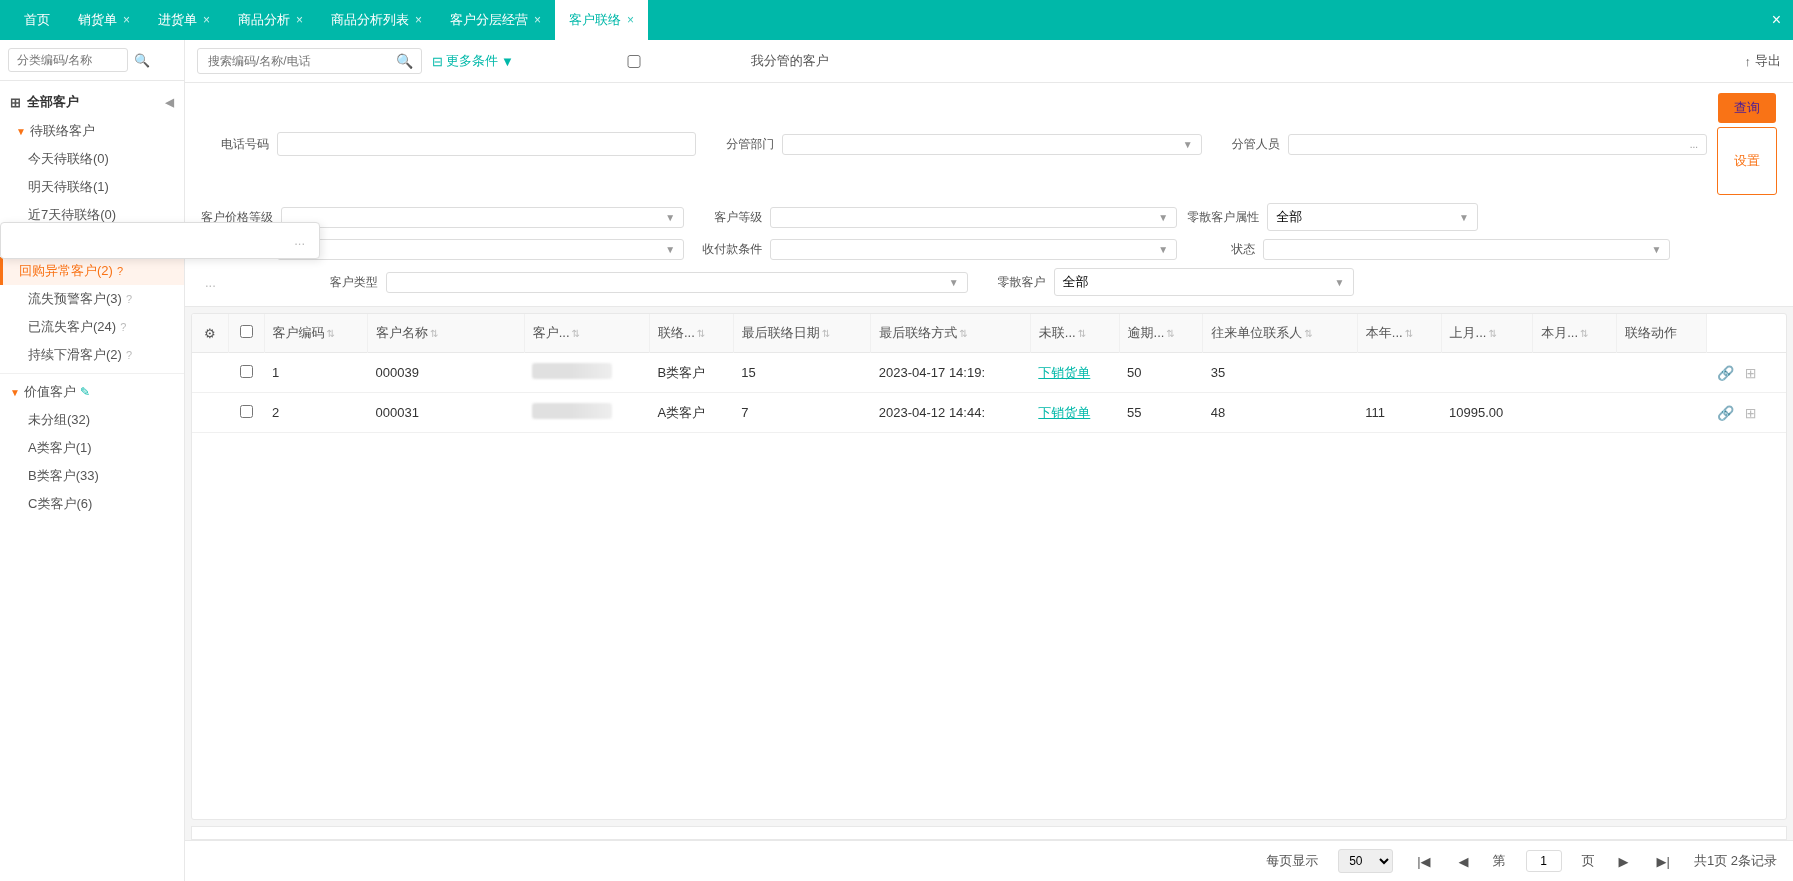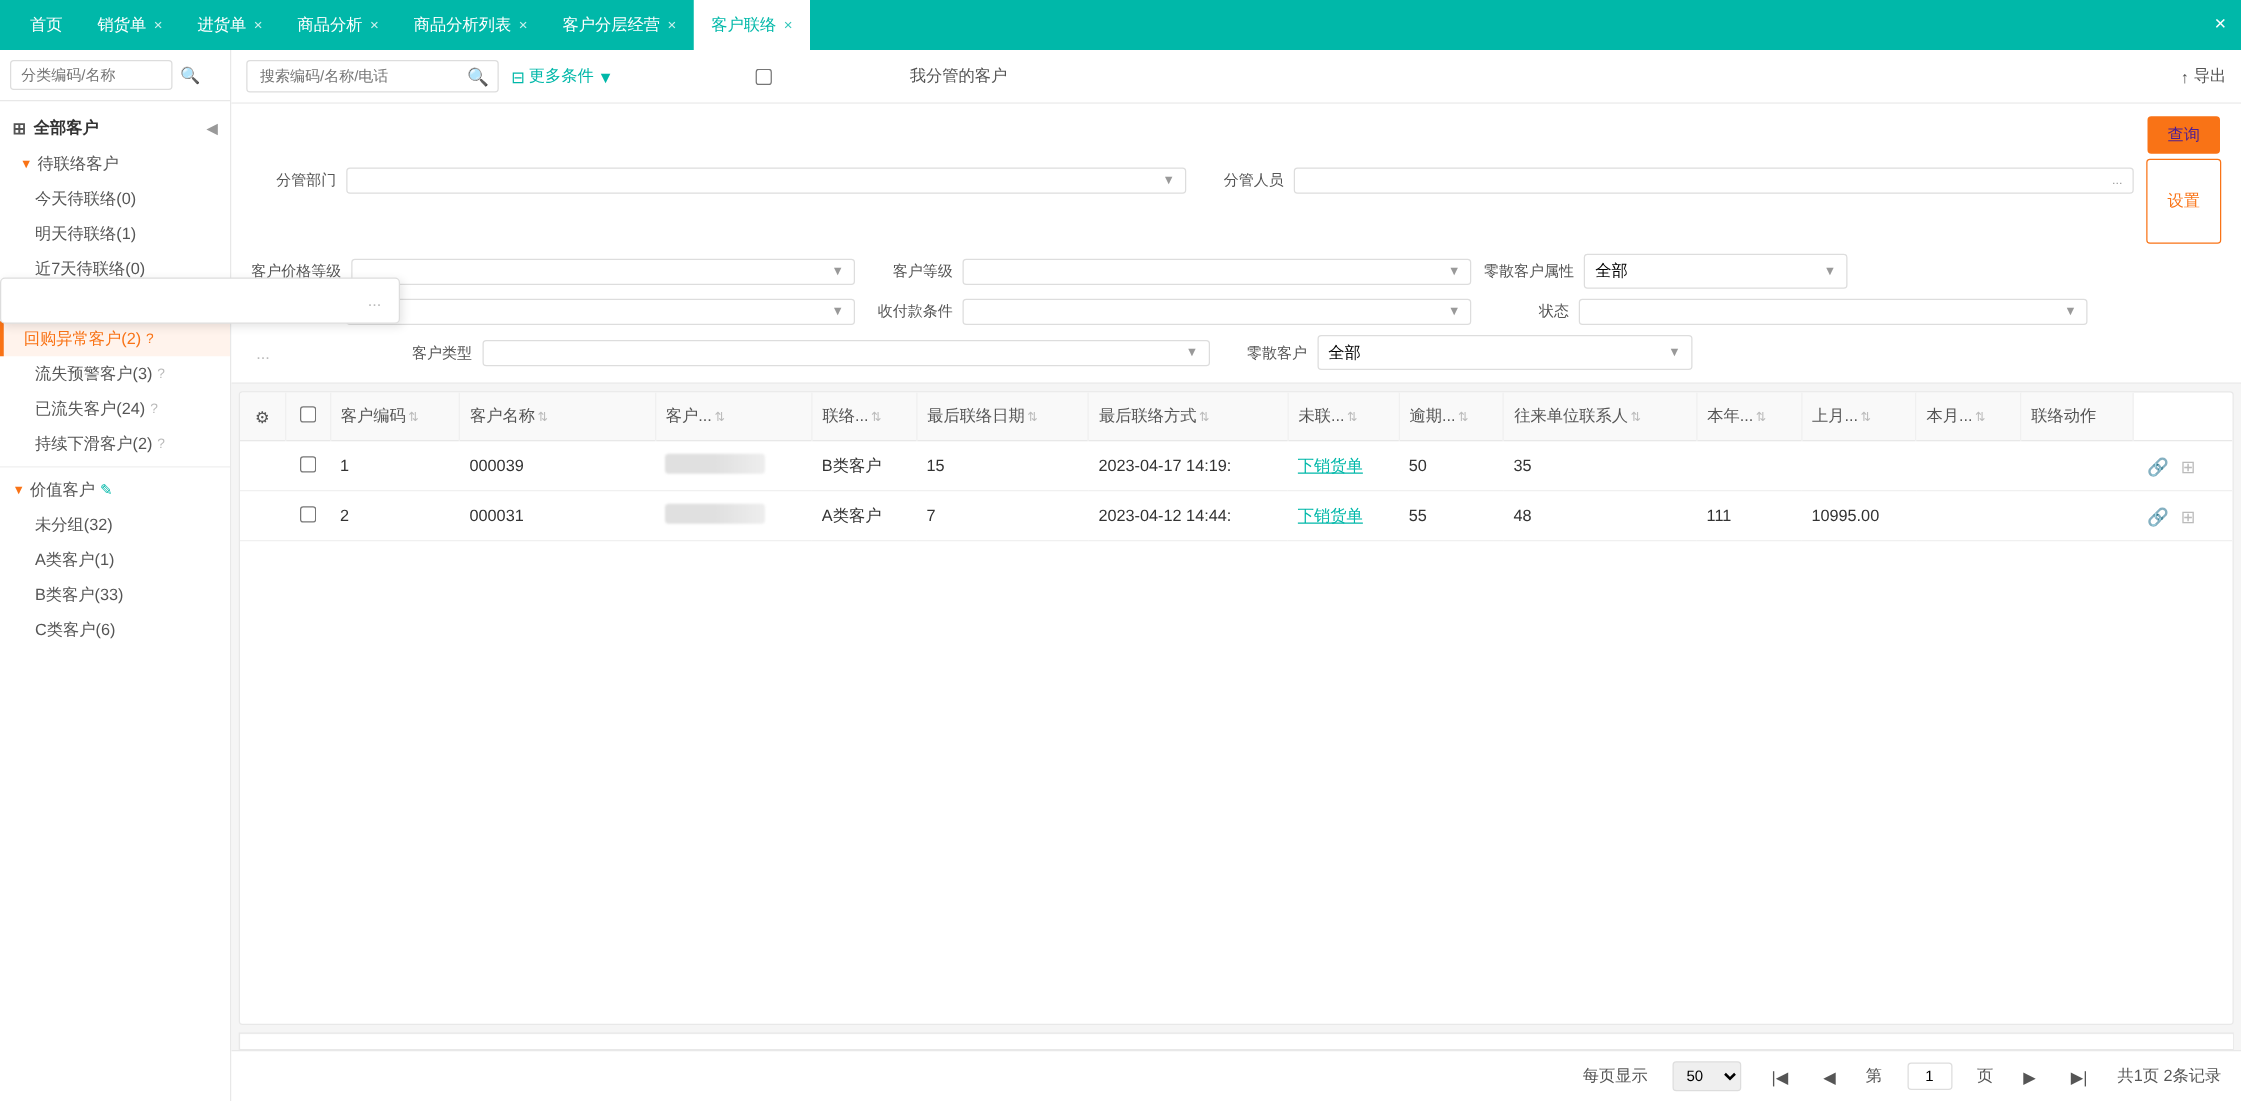--- a/index.html
+++ b/index.html
@@ -62,21 +62,21 @@
     .sidebar-search {
       padding: 8px;
       border-bottom: 1px solid #e8e8e8;
       display: flex;
       align-items: center;
     }
     .sidebar-search input {
       border: 1px solid #ddd;
       border-radius: 3px;
       padding: 4px 8px;
-      width: 130px;
+      width: 120px;
       font-size: 12px;
       outline: none;
     }
     .sidebar-search .search-icon {
       margin-left: 6px;
       color: #999;
       cursor: pointer;
     }
     .sidebar-content { flex: 1; overflow-y: auto; padding: 6px 0; }
     .sidebar-section-header {
@@ -480,41 +480,45 @@
   </div>
 
   <div class="tooltip-box">
     <span style="float:right; color:#bbb; cursor:pointer;">...</span>
   </div>
 
   <div class="content-area">
 
     <div class="filter-bar">
       <div style="position:relative; display:flex; align-items:center;">
-        <input type="text" style="width: 202px; border: 1px solid rgb(221, 221, 221); border-radius: 3px; padding: 5px 28px 5px 10px; font-size: 12px; outline: none;" placeholder="搜索编码/名称/电话">
+        <input type="text" style="width: 225px; border: 1px solid rgb(221, 221, 221); border-radius: 3px; padding: 5px 28px 5px 10px; font-size: 12px; outline: none;" placeholder="搜索编码/名称/电话">
         <span style="position:absolute; right:8px; color:#bbb; font-size:14px;">🔍</span>
       </div>
       <div class="more-cond">
         <span>⊟</span>
         <span>更多条件</span>
         <span>▼</span>
       </div>
       <div class="my-customer">
         <input type="checkbox" style="">
         <span>我分管的客户</span>
       </div>
       <div class="export-btn">
         <span>↑</span>
         <span>导出</span>
       </div>
     </div>
 
     <div class="adv-filter">
 
       <div class="adv-filter-row">
+        <div class="filter-field">
+          <span class="filter-label">电话号码</span>
+          <input class="filter-input" type="text" style="">
+        </div>
         <div class="filter-field">
           <span class="filter-label">分管部门</span>
           <div class="filter-select">
             <span></span>
             <span class="caret">▼</span>
           </div>
         </div>
         <div class="filter-field">
           <span class="filter-label">分管人员</span>
           <div class="filter-select">

